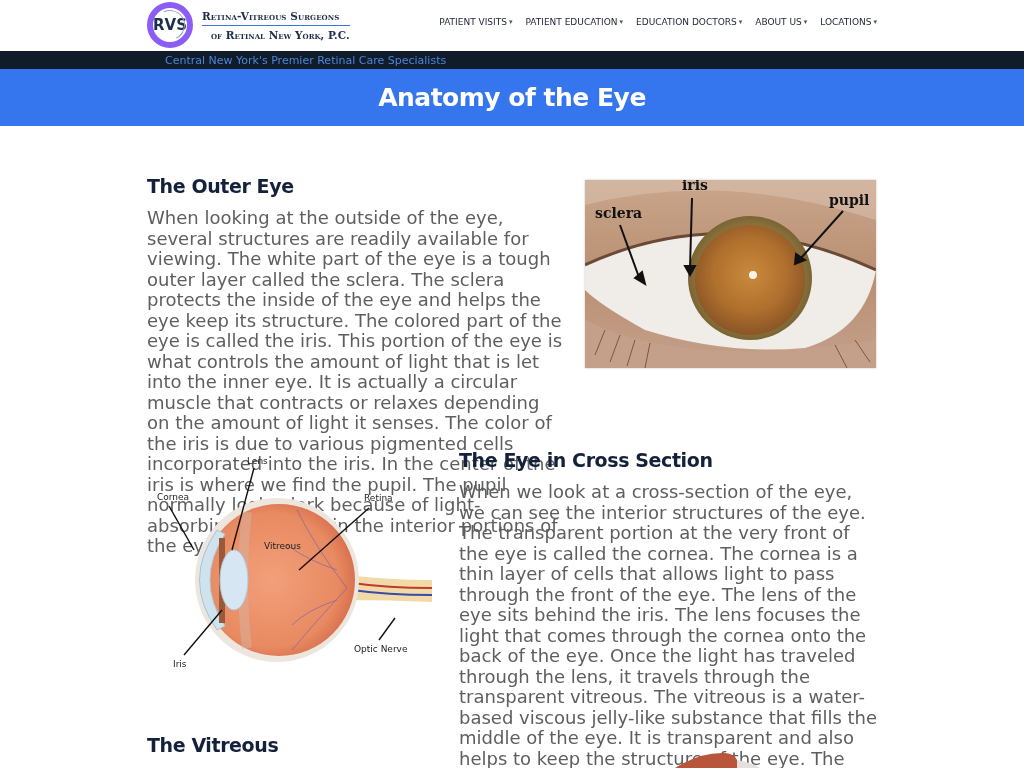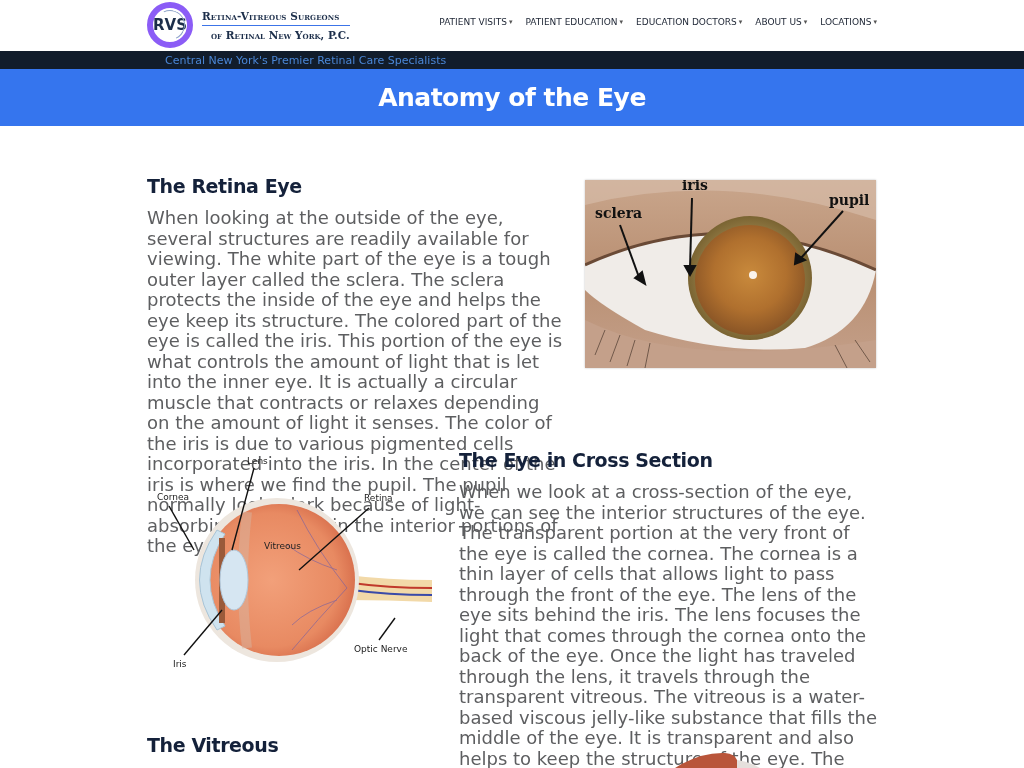--- a/index.html
+++ b/index.html
@@ -99,21 +99,21 @@
     <span class="ts-btn ts-s">A</span>
     <span class="ts-btn ts-m">A</span>
     <span class="ts-btn ts-l">A</span>
   </div>
 </div>
 
 <div class="hero">
   <h1 class="hero-title">Anatomy of the Eye</h1>
 </div>
 
-<h2 class="sec1-title">The Retina Eye</h2>
+<h2 class="sec1-title">The Outer Eye</h2>
 <p class="para sec1-text">When looking at the outside of the eye, several structures are readily available for viewing. The white part of the eye is a tough outer layer called the sclera. The sclera protects the inside of the eye and helps the eye keep its structure. The colored part of the eye is called the iris. This portion of the eye is what controls the amount of light that is let into the inner eye. It is actually a circular muscle that contracts or relaxes depending on the amount of light it senses. The color of the iris is due to various pigmented cells incorporated into the iris. In the center of the iris is where we find the pupil. The pupil normally looks dark because of light-absorbing pigments in the interior portions of the eye.</p>
 
 <div class="eye-photo">
   <svg width="291" height="188" viewBox="0 0 291 188" xmlns="http://www.w3.org/2000/svg">
     <defs>
       <linearGradient id="skin" x1="0" y1="0" x2="0" y2="1">
         <stop offset="0" stop-color="#c9a68c"></stop>
         <stop offset="0.5" stop-color="#b98f72"></stop>
         <stop offset="1" stop-color="#c4a08a"></stop>
       </linearGradient>

